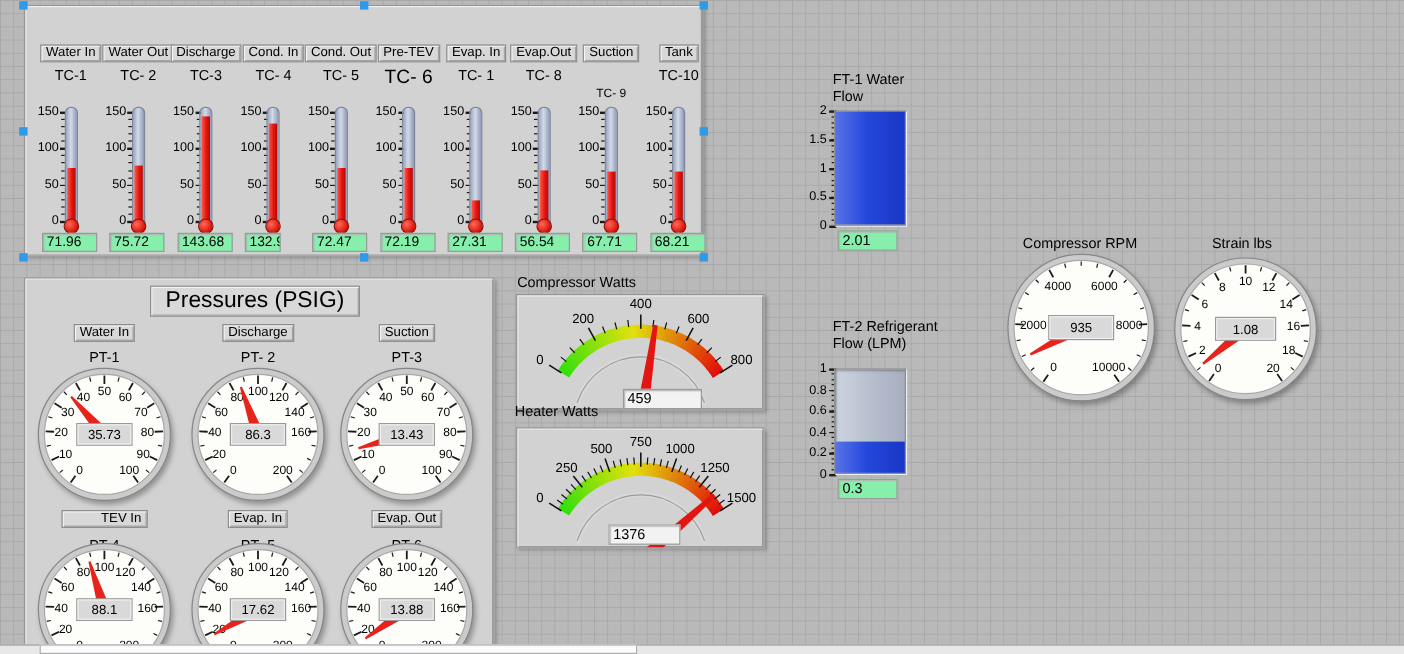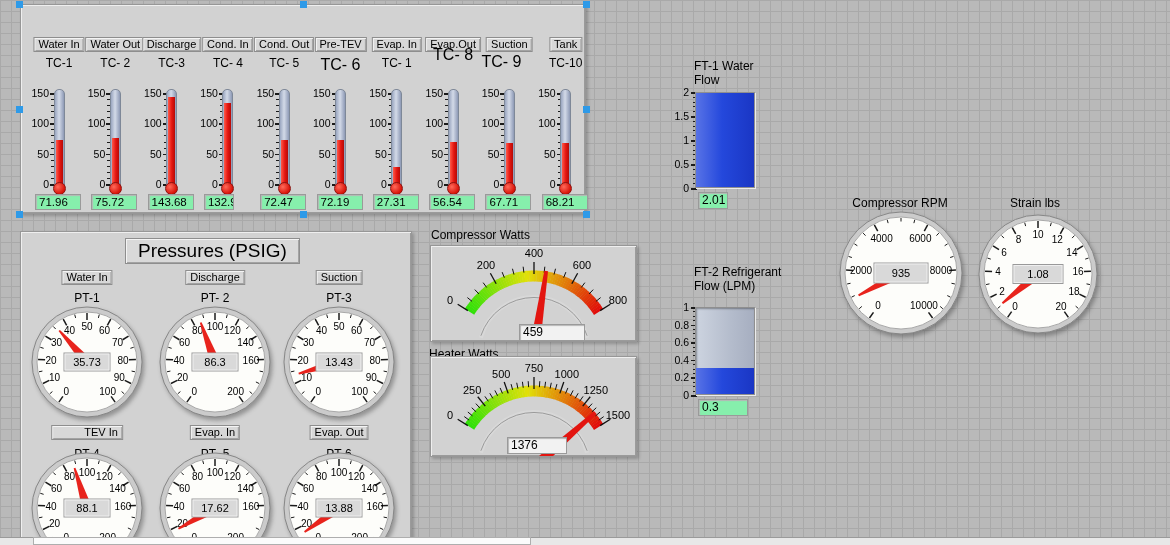--- a/index.html
+++ b/index.html
@@ -243,21 +243,21 @@
         <div class="tick" style="left: 20px; top: 76.2px; width: 3px; height: 1px;"></div>
         <div class="tick" style="left: 20px; top: 70.1333px; width: 3px; height: 1px;"></div>
         <div class="tick" style="left: 20px; top: 64.0667px; width: 3px; height: 1px;"></div>
         <div style="position: absolute; left: 22.5px; top: 54px; width: 11px; height: 103px; border-radius: 5px 5px 2px 2px; border: 1px solid rgb(126, 136, 152); box-sizing: border-box; background: linear-gradient(90deg, rgb(154, 166, 192), rgb(211, 218, 232) 45%, rgb(142, 154, 182));"></div>
         <div style="position: absolute; left: 24.5px; top: 132.432px; width: 7px; height: 19.5681px; background: linear-gradient(90deg, rgb(255, 90, 74), rgb(227, 21, 16) 55%, rgb(181, 11, 7));"></div>
         <div style="position: absolute; left: 21.5px; top: 147px; width: 13px; height: 13px; border-radius: 50%; background: radial-gradient(circle at 35% 35%, rgb(255, 106, 90), rgb(216, 18, 8) 70%); border: 1px solid rgb(140, 20, 16); box-sizing: border-box;"></div>
         <div class="val" style="left: 4px; top: 159px; width: 46px; height: 16px; font-size: 11.5px; line-height: 14px;">27.31</div>
       </div>
       <div style="position: absolute; left: 404.1px; top: 30px; width: 56px; height: 178px;">
         <div class="lv-btn" style="left: 50%; top: 2px;">Evap.Out</div>
-        <div style="position: absolute; left: 0px; top: 11px; width: 56px; text-align: center; font-size: 16px;">TC- 8</div>
+        <div style="position: absolute; left: 0px; top: 21px; width: 56px; text-align: center; font-size: 12px;">TC- 8</div>
         <div class="ticklab" style="left: -6px; top: 143px; width: 24px;">0</div>
         <div class="tick" style="left: 19px; top: 149px; width: 5px; height: 1.5px;"></div>
         <div class="ticklab" style="left: -6px; top: 112.667px; width: 24px;">50</div>
         <div class="tick" style="left: 19px; top: 118.667px; width: 5px; height: 1.5px;"></div>
         <div class="ticklab" style="left: -6px; top: 82.3333px; width: 24px;">100</div>
         <div class="tick" style="left: 19px; top: 88.3333px; width: 5px; height: 1.5px;"></div>
         <div class="ticklab" style="left: -6px; top: 52px; width: 24px;">150</div>
         <div class="tick" style="left: 19px; top: 58px; width: 5px; height: 1.5px;"></div>
         <div class="tick" style="left: 20px; top: 142.933px; width: 3px; height: 1px;"></div>
         <div class="tick" style="left: 20px; top: 136.867px; width: 3px; height: 1px;"></div>
@@ -271,21 +271,21 @@
         <div class="tick" style="left: 20px; top: 76.2px; width: 3px; height: 1px;"></div>
         <div class="tick" style="left: 20px; top: 70.1333px; width: 3px; height: 1px;"></div>
         <div class="tick" style="left: 20px; top: 64.0667px; width: 3px; height: 1px;"></div>
         <div style="position: absolute; left: 22.5px; top: 54px; width: 11px; height: 103px; border-radius: 5px 5px 2px 2px; border: 1px solid rgb(126, 136, 152); box-sizing: border-box; background: linear-gradient(90deg, rgb(154, 166, 192), rgb(211, 218, 232) 45%, rgb(142, 154, 182));"></div>
         <div style="position: absolute; left: 24.5px; top: 106.976px; width: 7px; height: 45.0238px; background: linear-gradient(90deg, rgb(255, 90, 74), rgb(227, 21, 16) 55%, rgb(181, 11, 7));"></div>
         <div style="position: absolute; left: 21.5px; top: 147px; width: 13px; height: 13px; border-radius: 50%; background: radial-gradient(circle at 35% 35%, rgb(255, 106, 90), rgb(216, 18, 8) 70%); border: 1px solid rgb(140, 20, 16); box-sizing: border-box;"></div>
         <div class="val" style="left: 4px; top: 159px; width: 46px; height: 16px; font-size: 11.5px; line-height: 14px;">56.54</div>
       </div>
       <div style="position: absolute; left: 460.4px; top: 30px; width: 56px; height: 178px;">
         <div class="lv-btn" style="left: 50%; top: 2px;">Suction</div>
-        <div style="position: absolute; left: 0px; top: 18px; width: 56px; text-align: left; font-size: 16px;">TC- 9</div>
+        <div style="position: absolute; left: 0px; top: 38px; width: 56px; text-align: center; font-size: 10px;">TC- 9</div>
         <div class="ticklab" style="left: -6px; top: 143px; width: 24px;">0</div>
         <div class="tick" style="left: 19px; top: 149px; width: 5px; height: 1.5px;"></div>
         <div class="ticklab" style="left: -6px; top: 112.667px; width: 24px;">50</div>
         <div class="tick" style="left: 19px; top: 118.667px; width: 5px; height: 1.5px;"></div>
         <div class="ticklab" style="left: -6px; top: 82.3333px; width: 24px;">100</div>
         <div class="tick" style="left: 19px; top: 88.3333px; width: 5px; height: 1.5px;"></div>
         <div class="ticklab" style="left: -6px; top: 52px; width: 24px;">150</div>
         <div class="tick" style="left: 19px; top: 58px; width: 5px; height: 1.5px;"></div>
         <div class="tick" style="left: 20px; top: 142.933px; width: 3px; height: 1px;"></div>
         <div class="tick" style="left: 20px; top: 136.867px; width: 3px; height: 1px;"></div>
@@ -676,21 +676,21 @@
         <text x="103.00" y="11.00" text-anchor="middle" font-size="11" fill="#000">400</text>
         <text x="151.00" y="23.41" text-anchor="middle" font-size="11" fill="#000">600</text>
         <text x="186.96" y="57.54" text-anchor="middle" font-size="11" fill="#000">800</text>
         <path d="M49.87 91.76 A55 55 0 0 1 156.13 91.76" fill="none" stroke="#d8d8d8" stroke-width="4"></path>
         <path d="M49.87 89.76 A56 56 0 0 1 156.13 89.76" fill="none" stroke="#9b9b9b" stroke-width="1"></path>
         <polygon points="109.46,95.89 117.03,25.21 115.20,24.91 113.36,24.66 99.80,94.43" fill="#e31510"></polygon>
       </svg>
       <div class="val" style="left:88px;top:78px;width:66px;height:17px;background:#f2f2f2;">459</div>
     </div>
 
-  <div class="cap" style="left:429px;top:347px;">Heater Watts</div>
+  <div class="cap" style="left:429px;top:336px;">Heater Watts</div>
   <div class="panel" id="meter1" style="left:430px;top:356px;width:207px;height:101px;overflow:hidden;">
 
   <svg width="205" height="101" viewBox="0 0 205 101" class="metersvg">
         <path d="M38.55 69.73 A76 76 0 0 1 40.04 67.43" fill="none" stroke="hsl(109.140625,92%,46%)" stroke-width="11"></path>
         <path d="M39.85 67.71 A76 76 0 0 1 41.42 65.46" fill="none" stroke="hsl(107.421875,92%,46%)" stroke-width="11"></path>
         <path d="M41.22 65.73 A76 76 0 0 1 42.86 63.54" fill="none" stroke="hsl(105.703125,92%,46%)" stroke-width="11"></path>
         <path d="M42.65 63.80 A76 76 0 0 1 44.36 61.66" fill="none" stroke="hsl(103.984375,92%,46%)" stroke-width="11"></path>
         <path d="M44.15 61.91 A76 76 0 0 1 45.91 59.83" fill="none" stroke="hsl(102.265625,92%,46%)" stroke-width="11"></path>
         <path d="M45.70 60.08 A76 76 0 0 1 47.53 58.05" fill="none" stroke="hsl(100.546875,92%,46%)" stroke-width="11"></path>
         <path d="M47.30 58.29 A76 76 0 0 1 49.20 56.32" fill="none" stroke="hsl(98.828125,92%,46%)" stroke-width="11"></path>
@@ -792,21 +792,21 @@
         <path d="M49.87 95.76 A55 55 0 0 1 156.13 95.76" fill="none" stroke="#d8d8d8" stroke-width="4"></path>
         <path d="M49.87 93.76 A56 56 0 0 1 156.13 93.76" fill="none" stroke="#9b9b9b" stroke-width="1"></path>
         <polygon points="114.44,106.37 165.55,56.97 164.33,55.57 163.08,54.19 107.96,99.07" fill="#e31510"></polygon>
       </svg>
       <div class="val" style="left:76px;top:80px;width:60px;height:17px;background:#f2f2f2;">1376</div>
     </div>
 
   <div class="cap" style="left:694px;top:59px;">FT-1 Water</div>
   <div class="cap" style="left:694px;top:73px;">Flow</div>
   <div id="tank0zone" style="position: absolute; left: 670px; top: 86px; width: 90px; height: 110px;"></div>
-  <div class="val" style="left:698px;top:192px;width:30px;height:17px;">2.01</div>
+  <div class="val" style="left:698px;top:192px;width:50px;height:17px;">2.01</div>
 
   <div class="cap" style="left:694px;top:265px;">FT-2 Refrigerant</div>
   <div class="cap" style="left:694px;top:279px;">Flow (LPM)</div>
   <div id="tank1zone" style="position: absolute; left: 670px; top: 301px; width: 90px; height: 102px;"></div>
   <div class="val" style="left:698px;top:399px;width:50px;height:17px;">0.3</div>
 
   <div class="cap" style="left:830px;top:196px;width:140px;text-align:center;">Compressor RPM</div>
   <div class="cap" style="left:975px;top:196px;width:120px;text-align:center;">Strain lbs</div>
 
   <div class="sb-track"></div>

